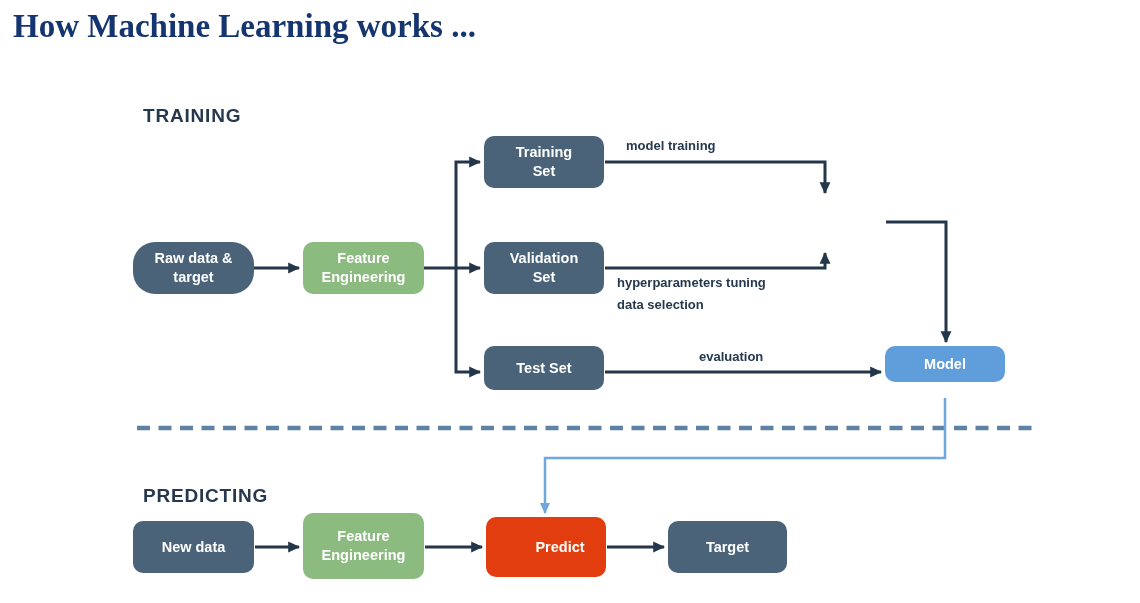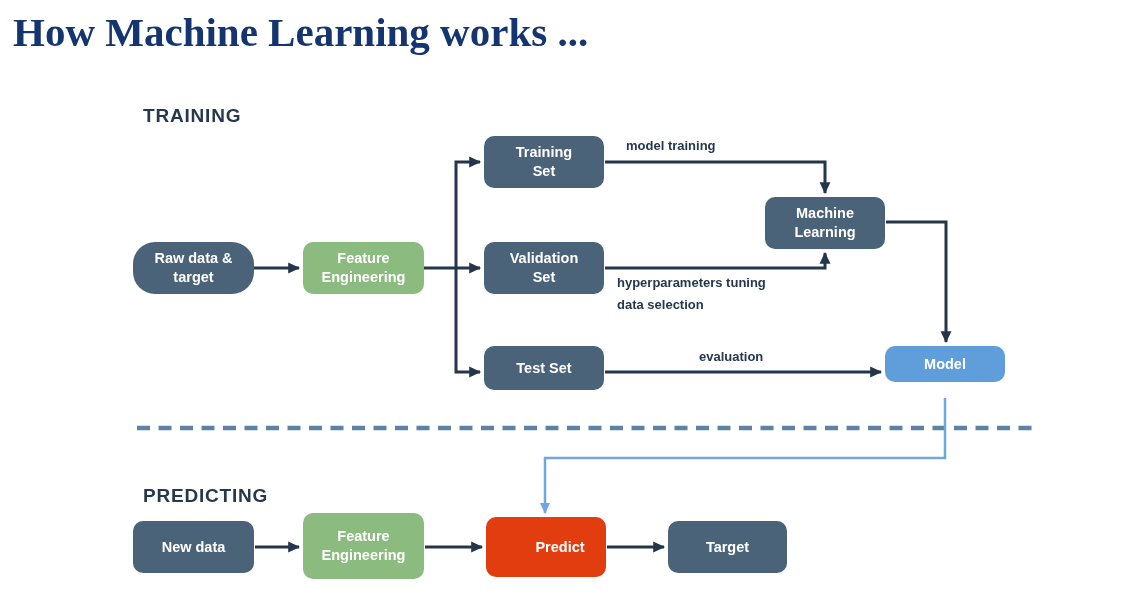--- a/index.html
+++ b/index.html
@@ -14,21 +14,21 @@
     --arrow-blue:#70A7DC;
     --divider-blue:#5E82A3;
   }
   *{margin:0;padding:0;box-sizing:border-box;}
   body{background:#fff;font-family:"Liberation Sans",sans-serif;}
   #stage{position:relative;width:1140px;height:603px;background:#ffffff;overflow:hidden;}
 
   .page-title{
     position:absolute;left:13px;top:8px;
     font-family:"Liberation Serif",serif;
-    font-size:41px;font-weight:600;color:var(--title-text);
+    font-size:33px;font-weight:600;color:var(--title-text);
     letter-spacing:0px;white-space:nowrap;
   }
   .section-label{
     position:absolute;font-size:19px;font-weight:700;
     color:var(--section-text);letter-spacing:0.8px;white-space:nowrap;
   }
   #training-label{left:143px;top:105px;}
   #predicting-label{left:143px;top:485px;}
 
   .node{
@@ -114,22 +114,20 @@
 
   <div class="node dark" id="node-raw-data">Raw data &amp;
 target</div>
   <div class="node green" id="node-fe-training">Feature
 Engineering</div>
   <div class="node dark" id="node-training-set">Training
 Set</div>
   <div class="node dark" id="node-validation-set">Validation
 Set</div>
   <div class="node dark" id="node-test-set">Test Set</div>
-  <div class="node dark" id="node-machine-learning">Machine
-Learning</div>
   <div class="node blue" id="node-model">Model</div>
 
   <div class="edge-label" id="label-model-training">model training</div>
   <div class="edge-label" id="label-hyperparameters">hyperparameters tuning</div>
   <div class="edge-label" id="label-model-selection">data selection</div>
   <div class="edge-label" id="label-evaluation">evaluation</div>
 
   <div class="node dark" id="node-new-data">New data</div>
   <div class="node green" id="node-fe-predicting">Feature
 Engineering</div>

